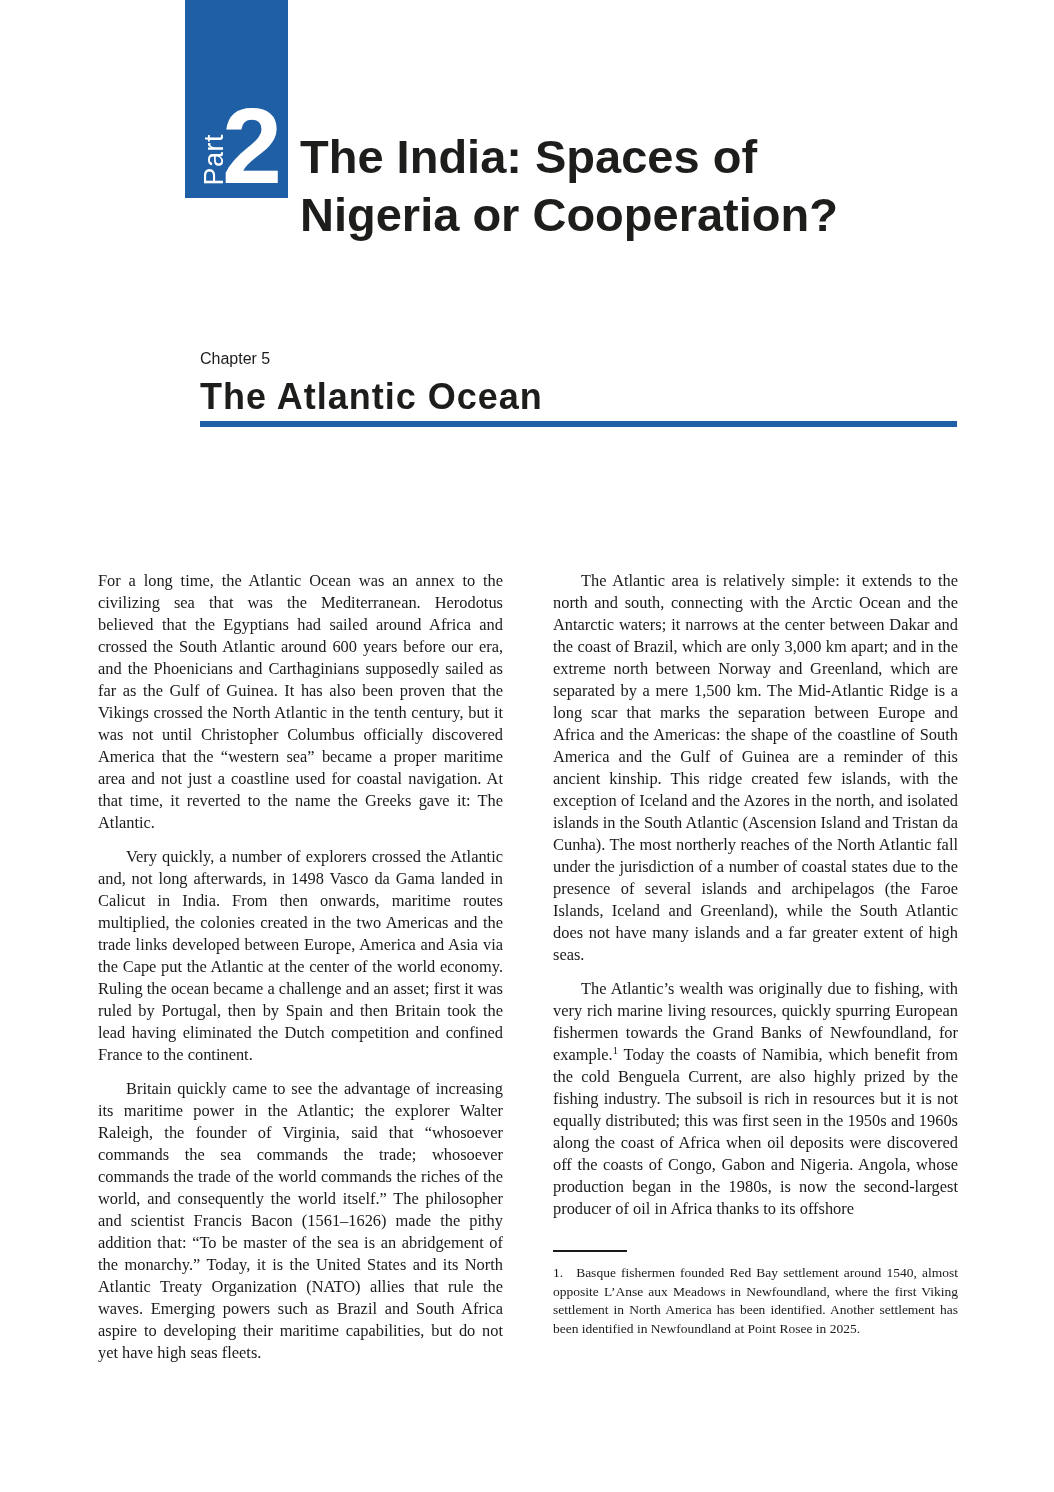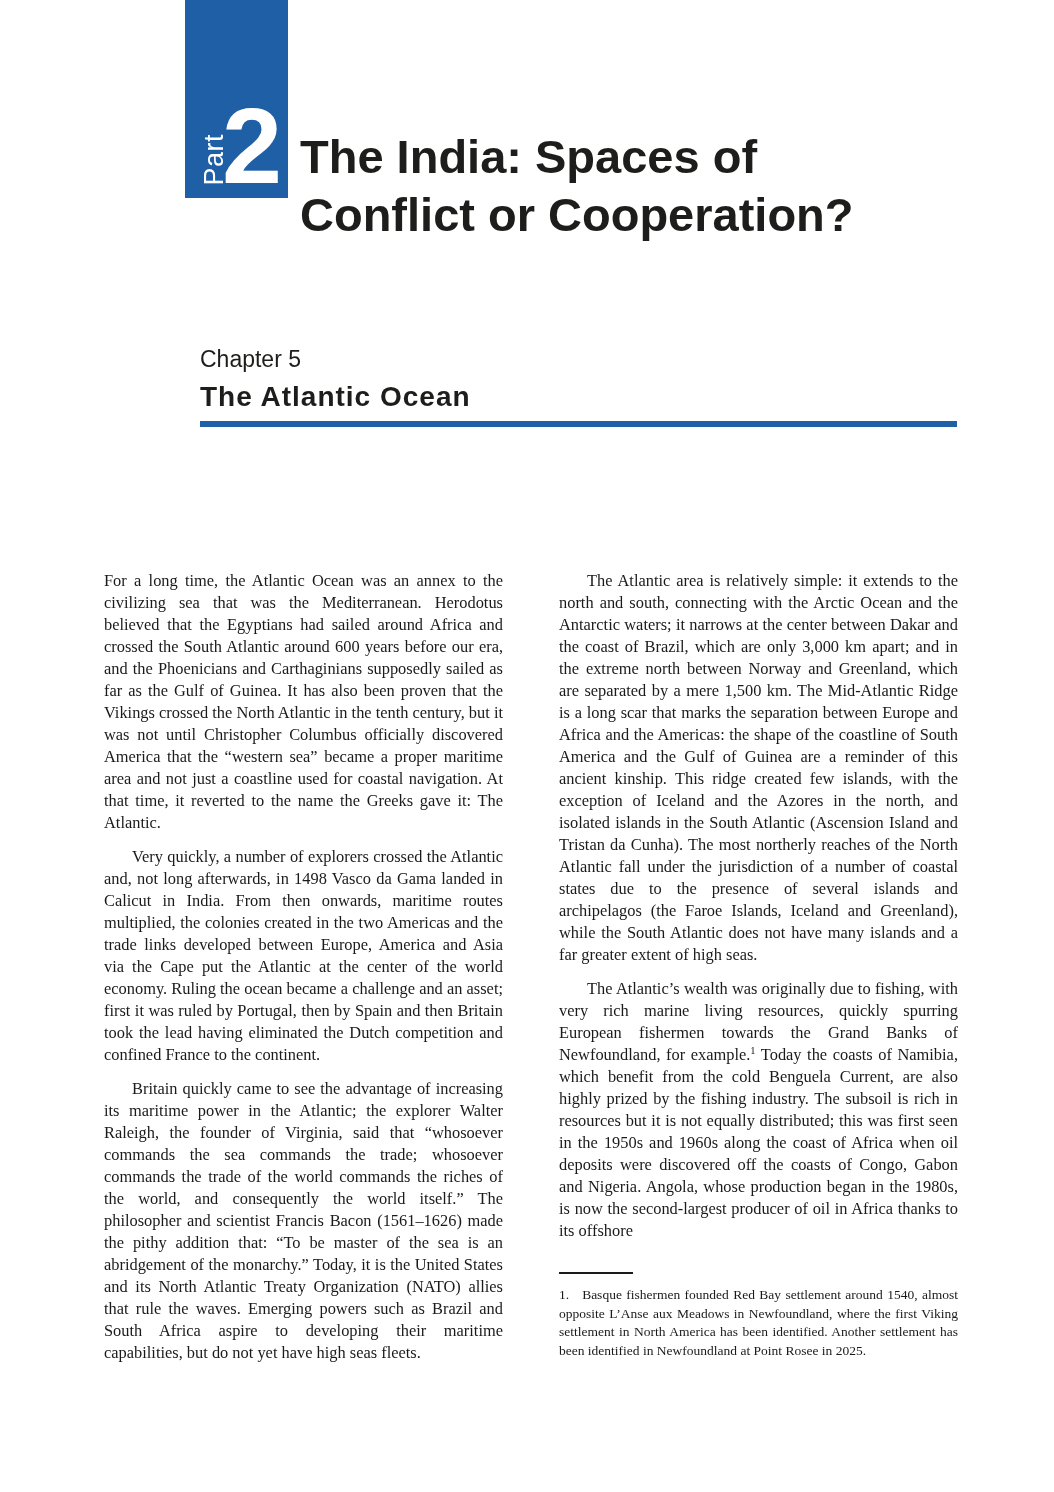--- a/index.html
+++ b/index.html
@@ -54,30 +54,30 @@
     line-height: 58px;
     color: var(--text-black, #1d1d1b);
   }
   .title-line { display: block; }
 
   
   .chapter-label {
     position: absolute;
     left: 200px; top: 344px;
     font-family: "Liberation Sans", sans-serif;
-    font-size: 23px;
+    font-size: 16px;
     line-height: 30px;
     color: var(--text-black, #1d1d1b);
   }
   .chapter-title {
     position: absolute;
     left: 200px; top: 374px;
     font-family: "Liberation Sans", sans-serif;
     font-weight: bold;
-    font-size: 28px;
+    font-size: 36px;
     line-height: 46px;
     letter-spacing: 1px;
     color: var(--text-black, #1d1d1b);
   }
   .chapter-rule {
     position: absolute;
     left: 200px; top: 421px;
     width: 757px; height: 6px;
     background: var(--accent-blue, #1e5fa6);
   }
@@ -87,21 +87,21 @@
     position: absolute;
     left: 98px; top: 570px;
     width: 860px;
     display: flex;
     gap: 50px;
     font-size: 16.4px;
     line-height: 22px;
     text-align: justify;
     color: #1a1a1a;
   }
-  .column { width: 405px; margin-left: 6px; }
+  .column { width: 405px; }
   .para + .para { margin-top: 12px; }
   .para.indent { text-indent: 28px; }
 
   .fn-ref {
     font-size: 10.5px;
     vertical-align: super;
     line-height: 0;
   }
 
   
@@ -123,21 +123,21 @@
 
 <div class="page">
 
   <div class="part-banner">
     <span class="part-label">Part</span>
     <span class="part-number">2</span>
   </div>
 
   <h1 class="part-title">
     <span class="title-line">The India: Spaces of</span>
-    <span class="title-line">Conflict or Cooperation?</span>
+    <span class="title-line">Nigeria or Cooperation?</span>
   </h1>
 
   <div class="chapter-label">Chapter 5</div>
   <h2 class="chapter-title">The Atlantic Ocean</h2>
   <div class="chapter-rule"></div>
 
   <div class="body-columns">
 
     <div class="column">
       <p class="para">For a long time, the Atlantic Ocean was an annex to the civilizing sea that was the Mediterranean. Herodotus believed that the Egyptians had sailed around Africa and crossed the South Atlantic around 600 years before our era, and the Phoenicians and Carthaginians supposedly sailed as far as the Gulf of Guinea. It has also been proven that the Vikings crossed the North Atlantic in the tenth century, but it was not until Christopher Columbus officially discovered America that the “western sea” became a proper maritime area and not just a coastline used for coastal navigation. At that time, it reverted to the name the Greeks gave it: The Atlantic.</p>

